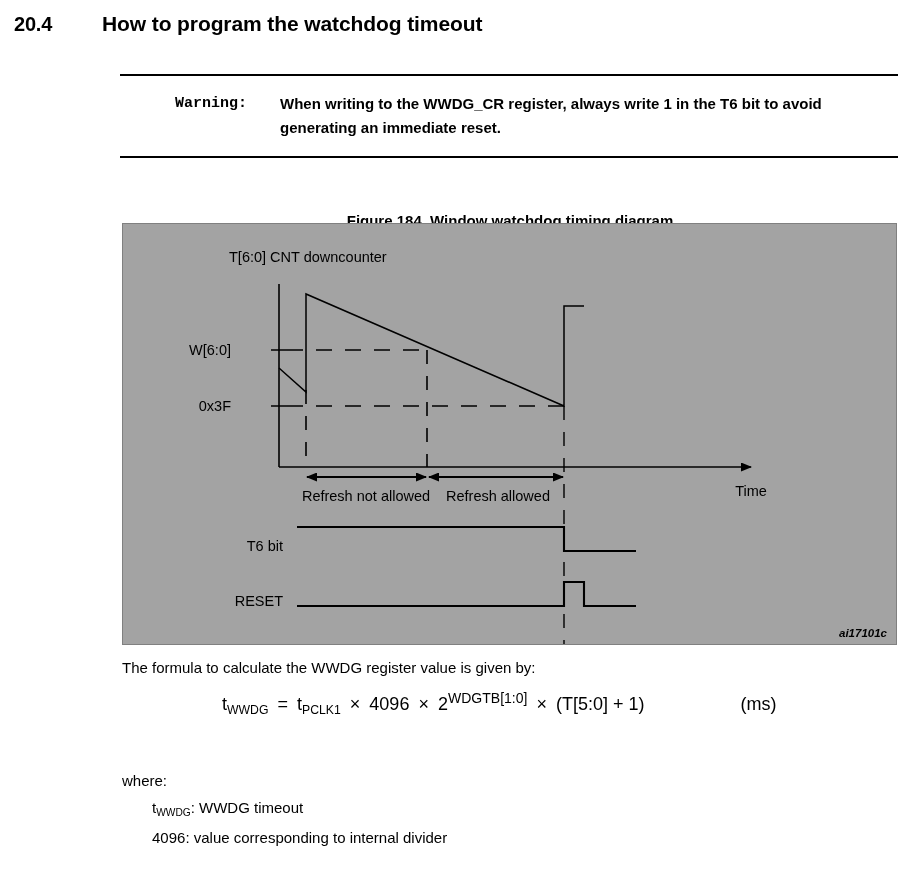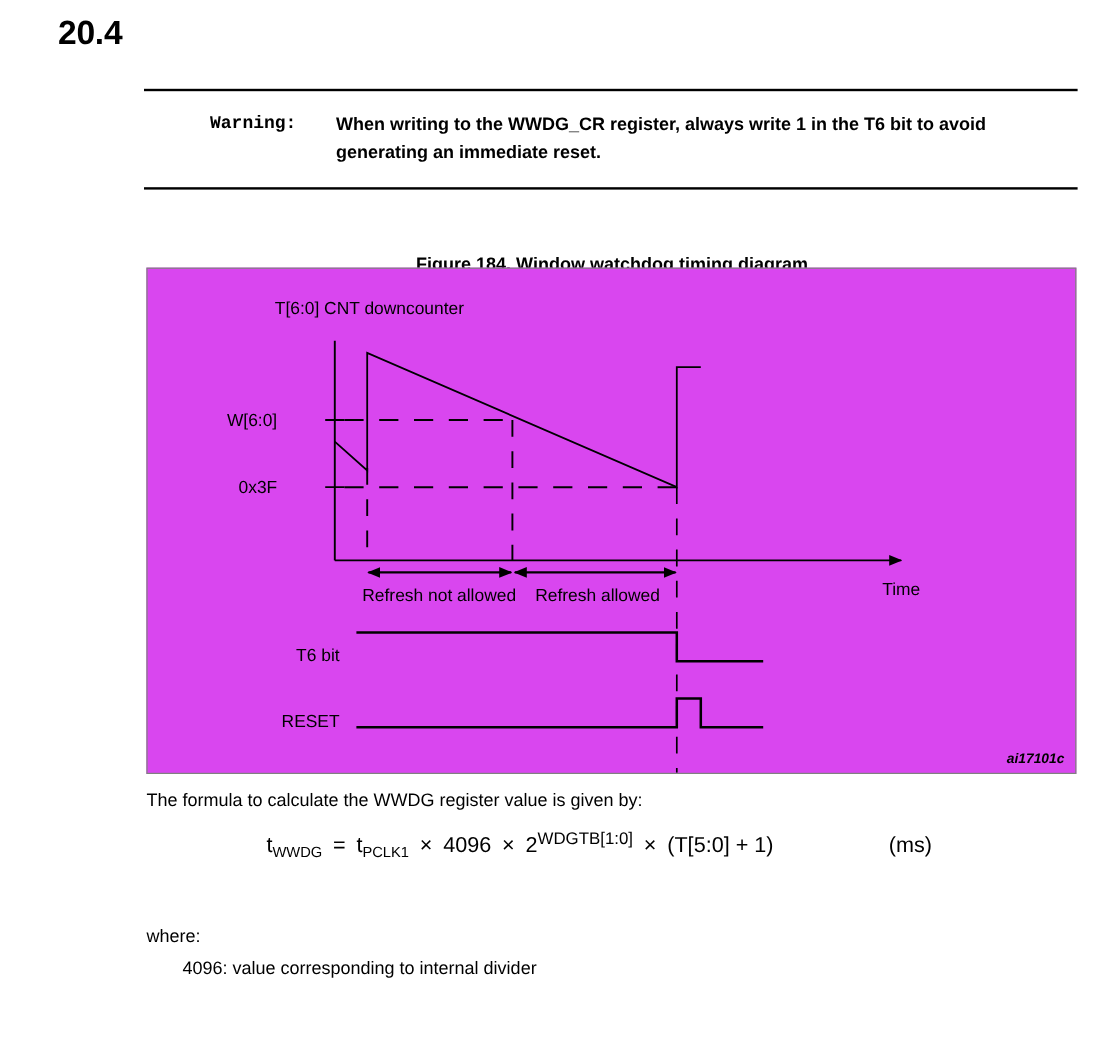--- a/index.html
+++ b/index.html
@@ -19,26 +19,25 @@
   
   .section-head {
     position: absolute;
     left: 14px;
     top: 12px;
     width: 896px;
     display: flex;
     align-items: baseline;
   }
   .section-num {
-    font-size: 28px;
+    font-size: 20px;
     font-weight: bold;
     width: 88px;
     flex: 0 0 88px;
     letter-spacing: -0.2px;
-    text-align: right;
   }
   .section-title {
     font-size: 21px;
     font-weight: bold;
     letter-spacing: -0.1px;
   }
 
   
   .warning-block {
     position: absolute;
@@ -80,21 +79,21 @@
     font-size: 15px;
     font-weight: bold;
   }
   .figure-box {
     position: absolute;
     left: 122px;
     top: 223px;
     width: 775px;
     height: 422px;
     border: 1px solid #808080;
-    background: #d946ef;
+    background: #a3a3a3;
     box-sizing: border-box;
   }
   .figure-svg {
     position: absolute;
     left: 0;
     top: 0;
   }
   .fig-id {
     position: absolute;
     right: 9px;
@@ -152,20 +151,21 @@
   svg text {
     font-family: "Liberation Sans", sans-serif;
     fill: #000000;
   }
 </style>
 </head>
 <body>
 
 <div class="section-head">
   <span class="section-num">20.4</span>
+  <span class="section-title">How to program the watchdog timeout</span>
 </div>
 
 <div class="warning-block">
   <div class="rule"></div>
   <div class="warning-body">
     <div class="warning-label">Warning:</div>
     <div class="warning-text">When writing to the WWDG_CR register, always write 1 in the T6 bit to avoid generating an immediate reset.</div>
   </div>
   <div class="rule"></div>
 </div>
@@ -235,15 +235,18 @@
   <span class="op">×</span>
   <span>2</span><sup>WDGTB[1:0]</sup>
   <span class="op">×</span>
   <span>(T[5:0] + 1)</span>
   <span class="ms">(ms)</span>
 </div>
 
 <div class="where-label">where:</div>
 <div class="where-list">
   <div class="item">
+    <span>t</span><sub>WWDG</sub><span>: WWDG timeout</span>
+  </div>
+  <div class="item">
     <span>4096</span><sub></sub><span>: value corresponding to internal divider</span>
   </div>
 </div>
 
 </body></html>

